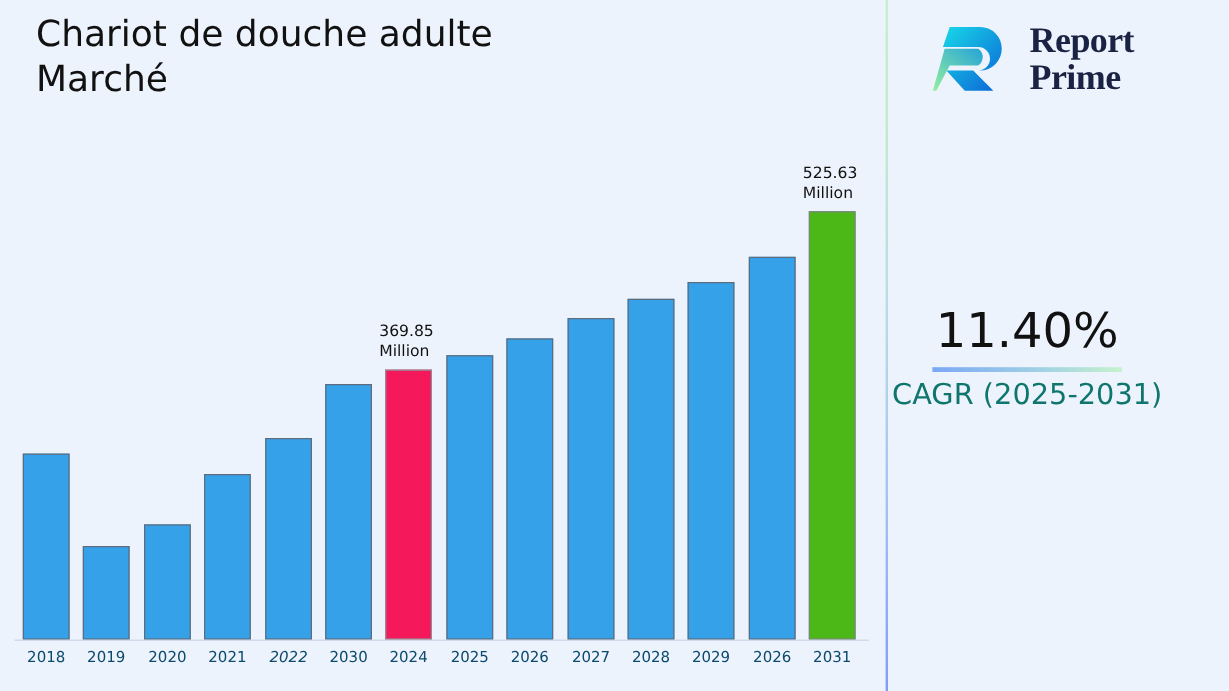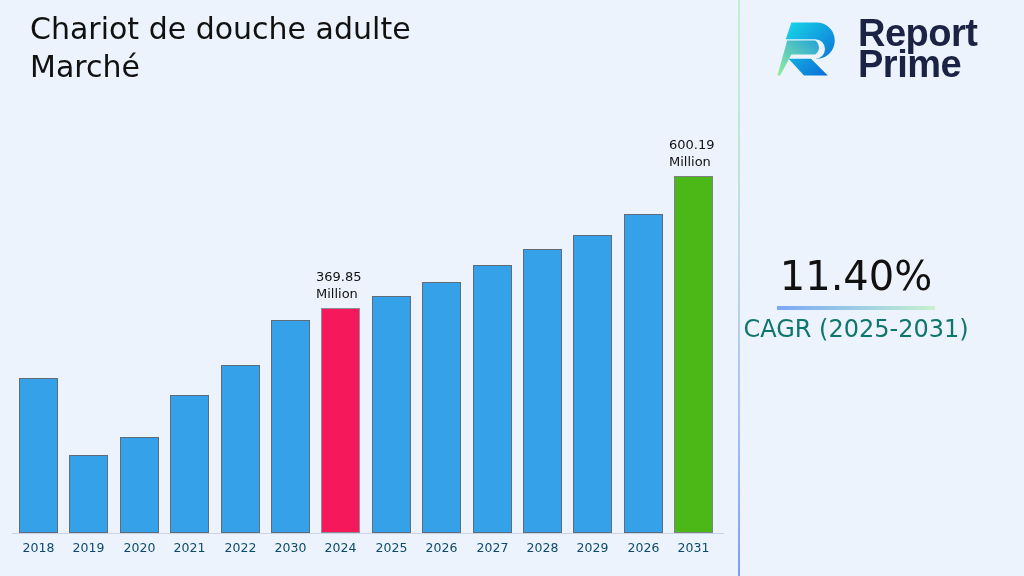--- a/index.html
+++ b/index.html
@@ -105,23 +105,23 @@
   #logo {
     position: absolute;
     left: 36px;
     top: 14px;
     display: flex;
     align-items: center;
     gap: 12px;
   }
   #logo-mark { width: 70px; height: 70px; display: block; }
   #logo-text {
-    font-family: Liberation Sans, sans-serif;
+    font-family: Liberation Serif, serif;
     font-weight: bold;
-    font-size: 38px;
+    font-size: 30px;
     line-height: 31px;
     color: #1b2344;
     letter-spacing: -0.5px;
     white-space: pre-line;
   }
 
   #cagr-block {
     position: absolute;
     left: 0;
     top: 252px;
@@ -169,30 +169,30 @@
           <div class="bar" title="2026: 451.9 Million" style="left: 422px; width: 39px; top: 282px; height: 251px;"></div>
           <div class="bar" title="2027: 505.6 Million" style="left: 473px; width: 39px; top: 265px; height: 268px;"></div>
           <div class="bar" title="2028: 556.2 Million" style="left: 523px; width: 39px; top: 249px; height: 284px;"></div>
           <div class="bar" title="2029: 600.4 Million" style="left: 573px; width: 39px; top: 235px; height: 298px;"></div>
           <div class="bar" title="2030: 666.9 Million" style="left: 624px; width: 39px; top: 214px; height: 319px;"></div>
           <div class="bar green" title="2031: 787.45 Million" style="left: 674px; width: 39px; top: 176px; height: 357px;"></div>
         </div>
       <div id="labels-layer">
           <div class="bar-label" style="left: 316px; top: 268px;">369.85
 Million</div>
-          <div class="bar-label" style="left: 669px; top: 136px;">600.19
+          <div class="bar-label" style="left: 669px; top: 136px;">525.63
 Million</div>
         </div>
       <div id="baseline"></div>
       <div id="ticks-layer">
           <div class="tick" style="left: 8.5px;">2018</div>
           <div class="tick" style="left: 58.5px;">2019</div>
           <div class="tick" style="left: 109.5px;">2020</div>
           <div class="tick" style="left: 159.5px;">2021</div>
-          <div class="tick" style="left: 210.5px;">2022</div>
+          <div class="tick" style="left: 210.5px; font-style: italic;">2022</div>
           <div class="tick" style="left: 260.5px;">2030</div>
           <div class="tick" style="left: 310.5px;">2024</div>
           <div class="tick" style="left: 361.5px;">2025</div>
           <div class="tick" style="left: 411.5px;">2026</div>
           <div class="tick" style="left: 462.5px;">2027</div>
           <div class="tick" style="left: 512.5px;">2028</div>
           <div class="tick" style="left: 562.5px;">2029</div>
           <div class="tick" style="left: 613.5px;">2026</div>
           <div class="tick" style="left: 663.5px;">2031</div>
         </div>

